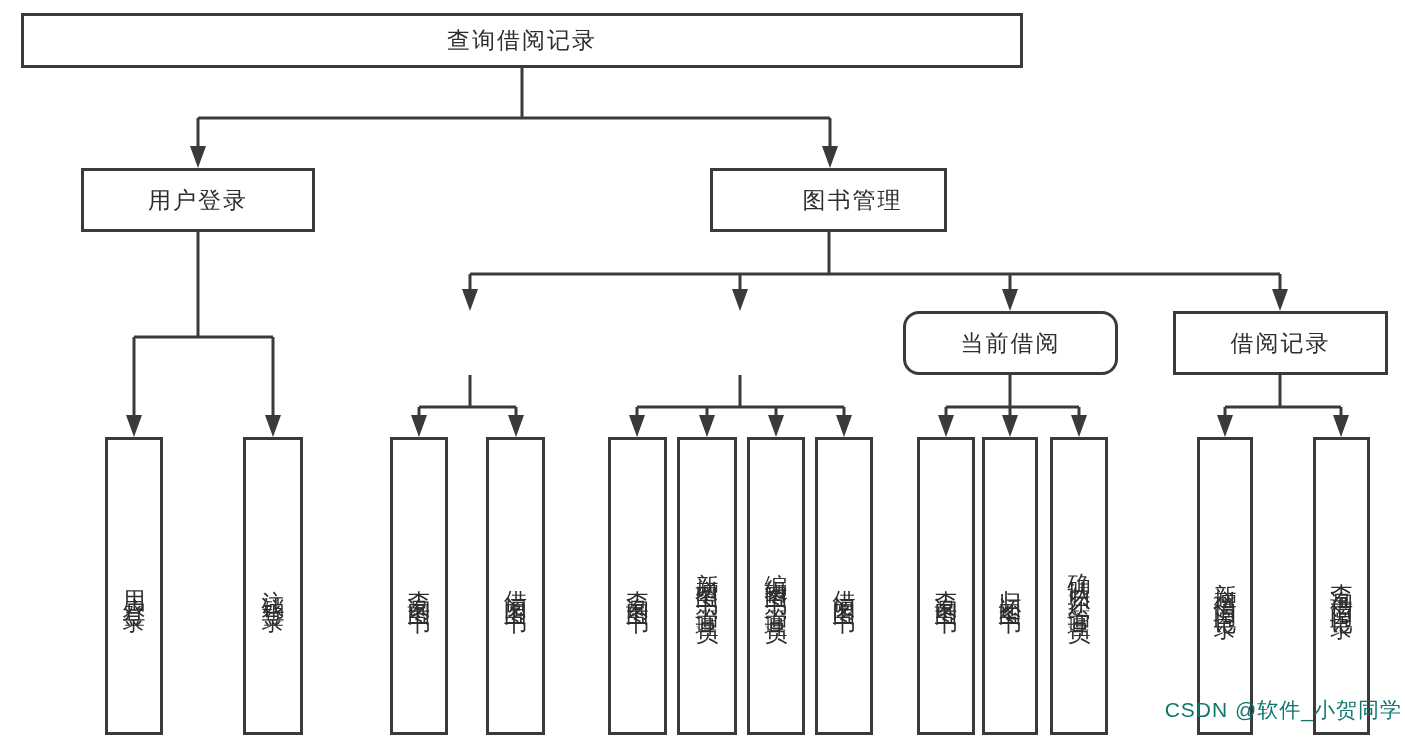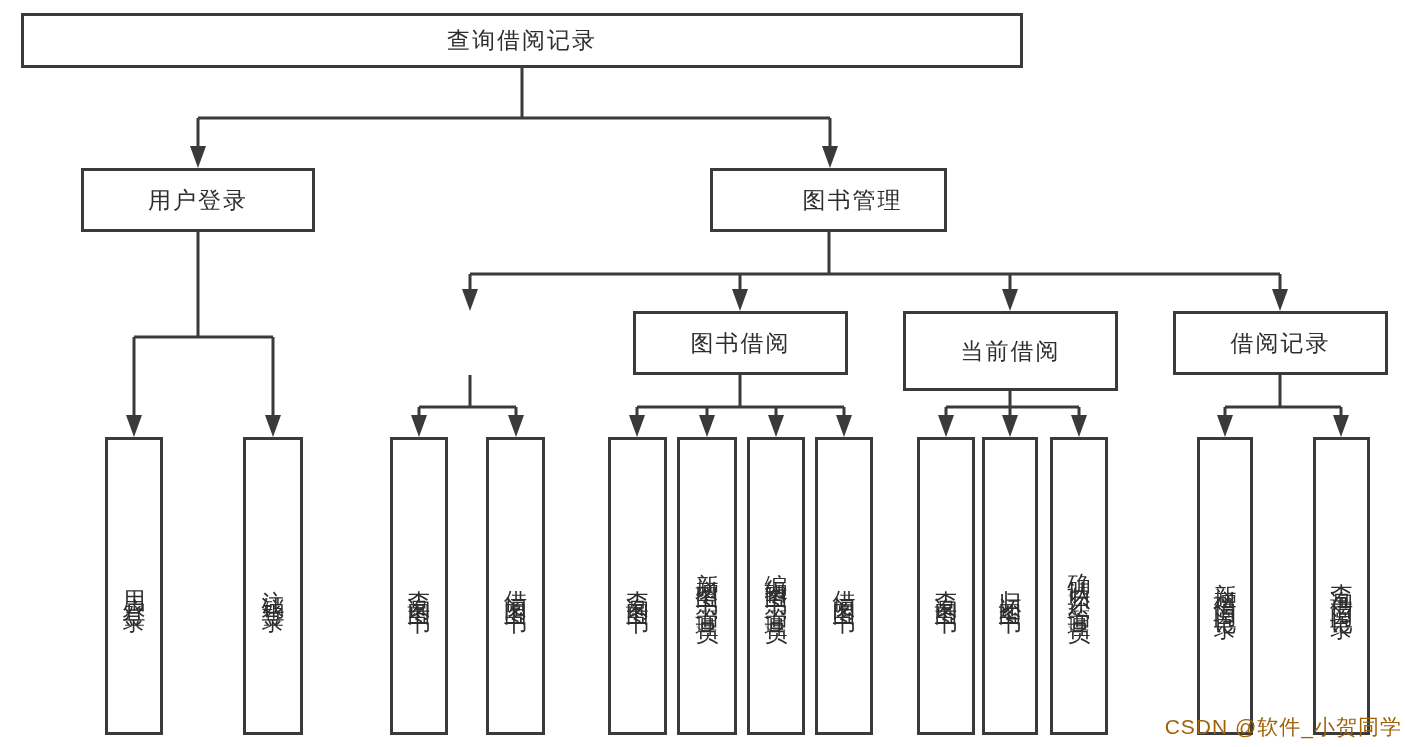--- a/index.html
+++ b/index.html
@@ -42,23 +42,23 @@
     writing-mode: vertical-rl;
     text-orientation: mixed;
     font-size: 23px;
     letter-spacing: 7px;
     line-height: 1;
     white-space: nowrap;
   }
   .watermark {
     position: absolute;
     right: 3px;
-    top: 713px;
+    top: 696px;
     font-size: 21px;
-    color: #a16207;
+    color: #0f766e;
     letter-spacing: 1px;
     white-space: nowrap;
   }
 </style>
 </head>
 <body>
 
 <div class="canvas">
 
   <svg class="wires" viewBox="0 0 1405 747" xmlns="http://www.w3.org/2000/svg">
@@ -99,22 +99,21 @@
       <polygon points="1217,415 1233,415 1225,437"></polygon>
       <polygon points="1333,415 1349,415 1341,437"></polygon>
     </g>
   </svg>
 
   <div class="node root-node" style="left:21px; top:13px; width:1002px; height:55px;">查询借阅记录</div>
 
   <div class="node h-node" style="left:81px; top:168px; width:234px; height:64px;">用户登录</div>
   <div class="node h-node" style="left:710px; top:168px; width:237px; height:64px;padding-left:48px;">图书管理</div>
 
-  <div class="node h-node" style="left:633px; top:311px; width:215px; height:64px;">图书借阅</div>
-  <div class="node h-node" style="left:903px; top:311px; width:215px; height:80px;">当前借阅</div>
+  <div class="node h-node" style="left:903px; top:311px; width:215px; height:64px;border-radius:16px;">当前借阅</div>
   <div class="node h-node" style="left:1173px; top:311px; width:215px; height:64px;">借阅记录</div>
 
   <div class="node leaf" style="left:105px; width:58px;">
     <span class="vtext">用户登录</span>
   </div>
   <div class="node leaf" style="left:243px; width:60px;">
     <span class="vtext">注销登录</span>
   </div>
 
   <div class="node leaf" style="left:390px; width:58px;">

